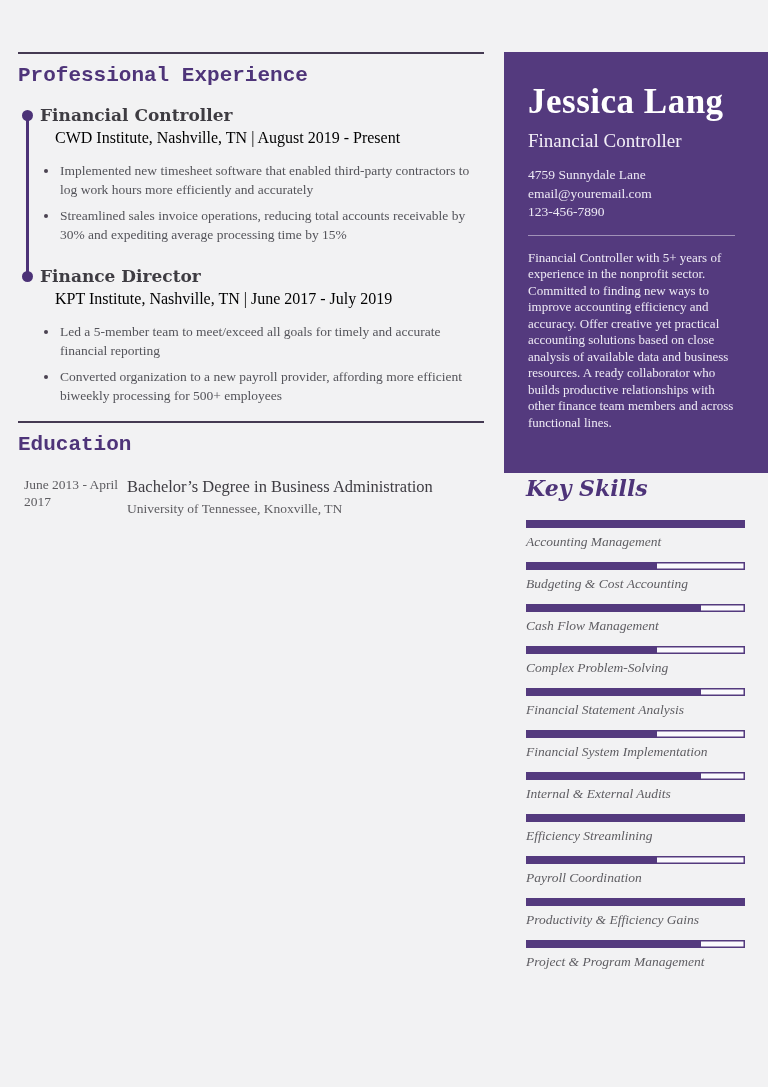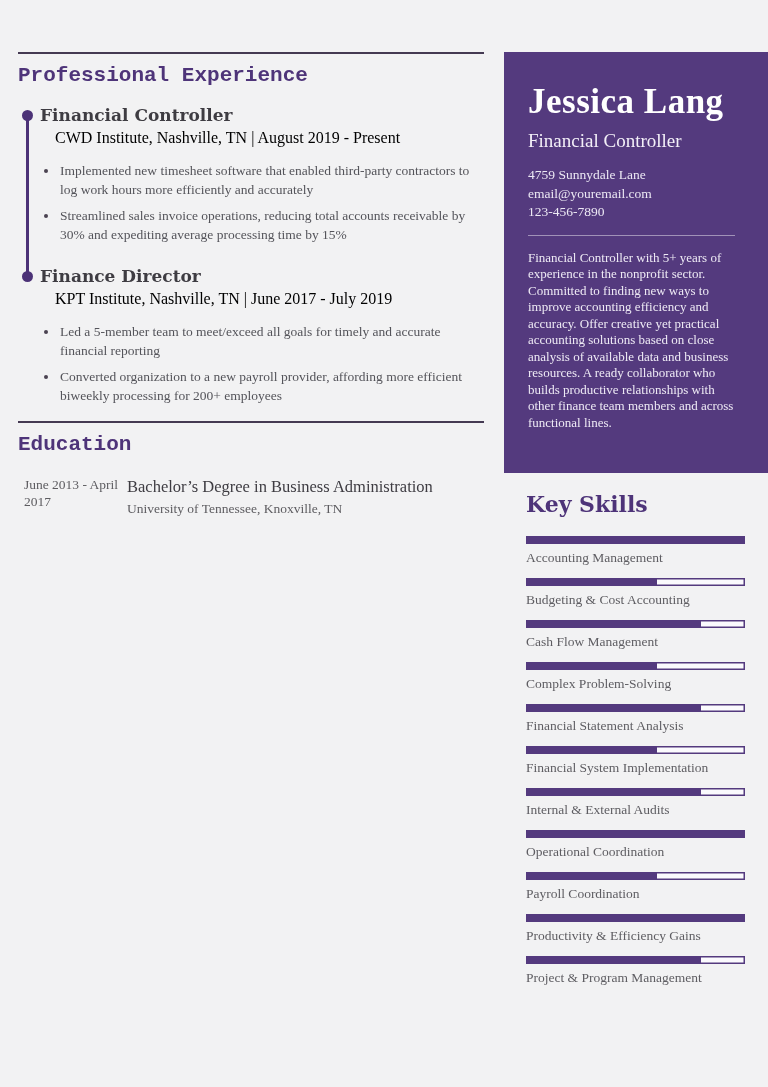--- a/index.html
+++ b/index.html
@@ -140,22 +140,23 @@
   .profile-summary {
     margin-top: 14px;
     font-size: 13px;
     line-height: 16.5px;
     color: #eeeaf5;
   }
 
   
   .skills-section {
     position: absolute;
-    left: 526px; top: 490px;
+    left: 526px; top: 474px;
     width: 219px;
+    font-style: italic;
   }
   h2.skills-heading {
     font-family: "DejaVu Serif", "Liberation Serif", serif;
     font-weight: bold;
     font-size: 22px;
     line-height: 28px;
     color: #4e3479;
   }
   .skills-list { margin-top: 18px; }
   .skill-row { margin-bottom: 12px; }
@@ -196,21 +197,21 @@
         <li>Streamlined sales invoice operations, reducing total accounts receivable by 30% and expediting average processing time by 15%</li>
       </ul>
     </div>
 
     <div class="entry">
       <span class="tl-dot"></span>
       <div class="job-title">Finance Director</div>
       <div class="job-meta">KPT Institute, Nashville, TN | June 2017 - July 2019</div>
       <ul>
         <li>Led a 5-member team to meet/exceed all goals for timely and accurate financial reporting</li>
-        <li>Converted organization to a new payroll provider, affording more efficient biweekly processing for 200+ employees</li>
+        <li>Converted organization to a new payroll provider, affording more efficient biweekly processing for 500+ employees</li>
       </ul>
     </div>
   </div>
 
   <div class="edu-section">
     <div class="section-rule"></div>
     <h2 class="section-heading">Education</h2>
     <div class="edu-row">
       <div class="edu-dates">June 2013 - April 2017</div>
       <div class="edu-main">
@@ -276,21 +277,21 @@
       <div class="skill-row">
         <div class="skill-bar">
           <div class="skill-fill" style="width: 80%;"></div>
         </div>
         <div class="skill-label">Internal &amp; External Audits</div>
       </div>
       <div class="skill-row">
         <div class="skill-bar">
           <div class="skill-fill" style="width: 100%;"></div>
         </div>
-        <div class="skill-label">Operational Coordination</div>
+        <div class="skill-label">Efficiency Streamlining</div>
       </div>
       <div class="skill-row">
         <div class="skill-bar">
           <div class="skill-fill" style="width: 60%;"></div>
         </div>
         <div class="skill-label">Payroll Coordination</div>
       </div>
       <div class="skill-row">
         <div class="skill-bar">
           <div class="skill-fill" style="width: 100%;"></div>

